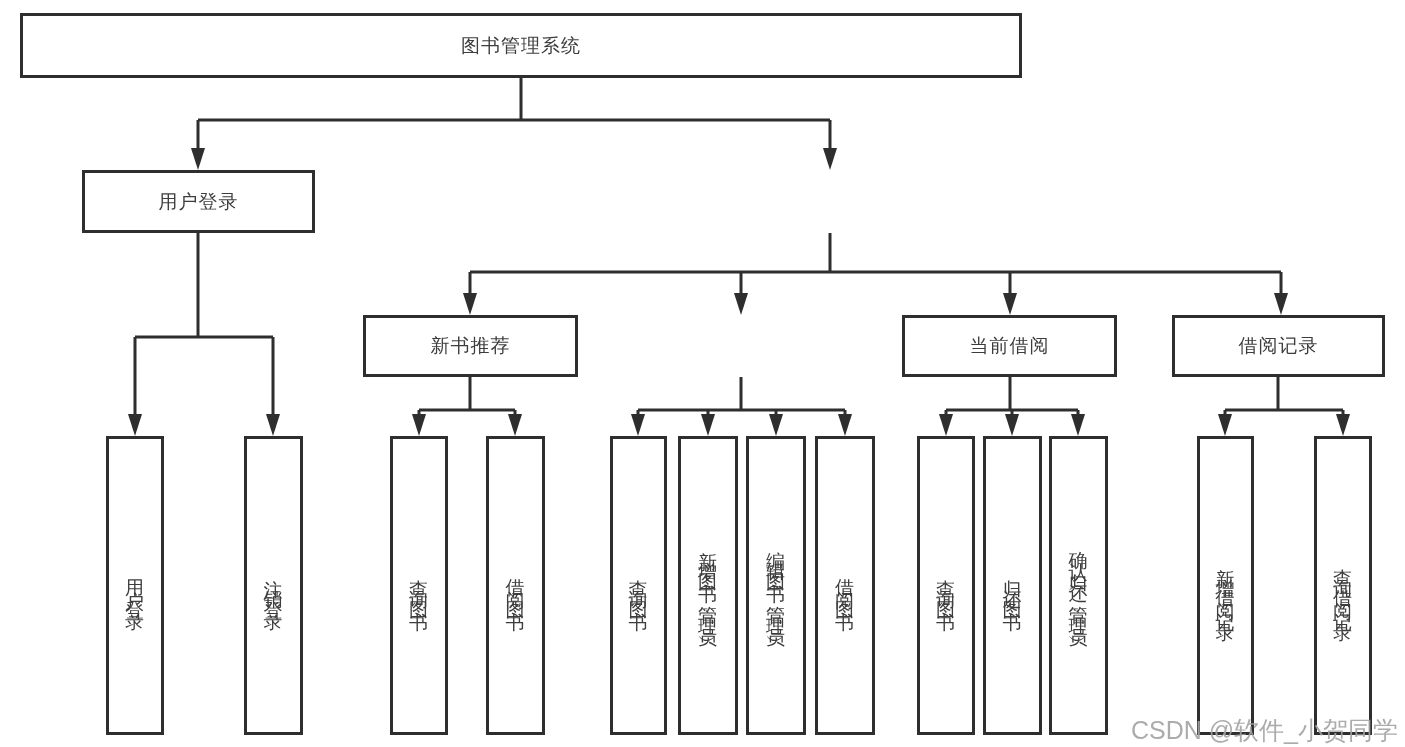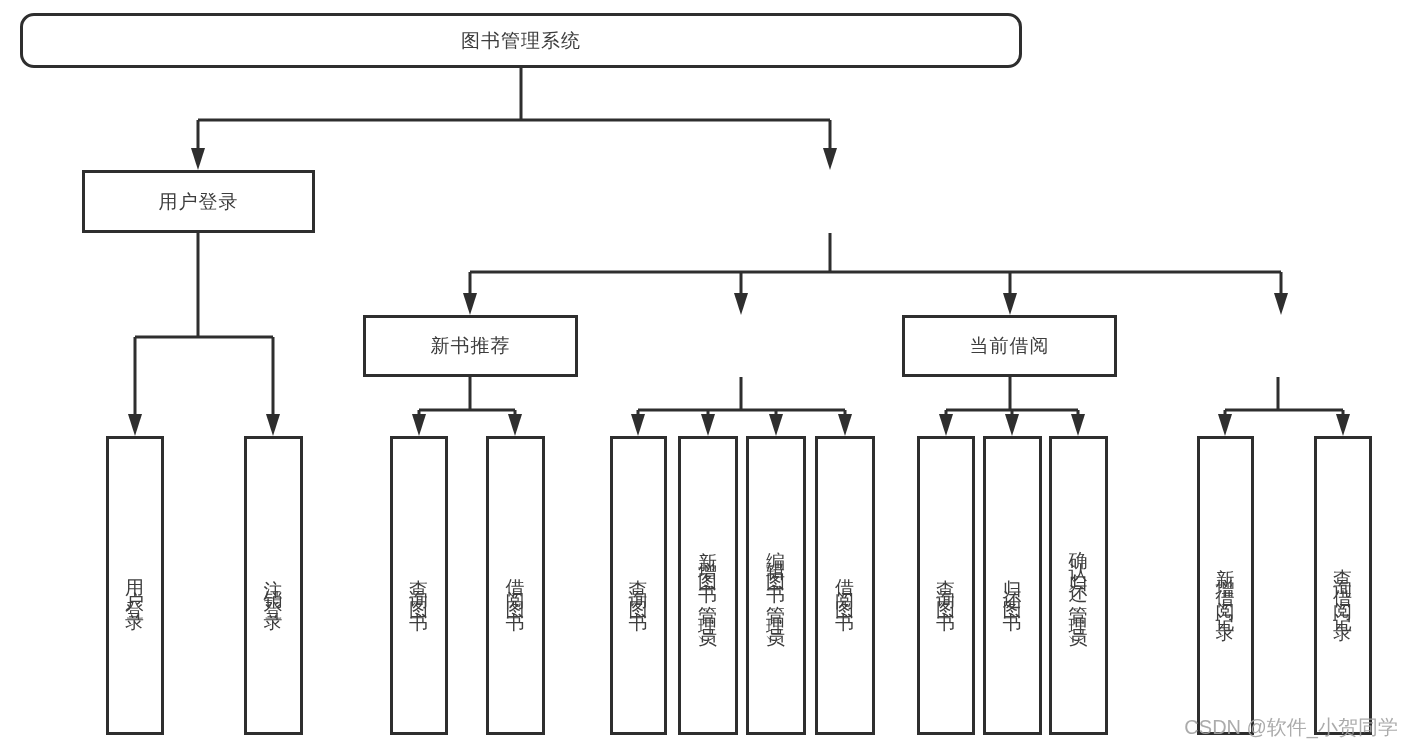--- a/index.html
+++ b/index.html
@@ -51,21 +51,21 @@
     line-height: 1;
     letter-spacing: 11px;
     color: var(--text);
     white-space: nowrap;
   }
   #watermark {
     position: absolute;
     top: 714px;
     right: 7px;
     z-index: 5;
-    font-size: 20px;
+    font-size: 25px;
     color: var(--watermark);
     opacity: 0.9;
     white-space: nowrap;
   }
 </style>
 </head>
 <body>
 
 <div id="stage">
 
@@ -102,33 +102,36 @@
       <polygon points="769,414 783,414 776,436"></polygon>
       <polygon points="838,414 852,414 845,436"></polygon>
       <polygon points="939,414 953,414 946,436"></polygon>
       <polygon points="1005,414 1019,414 1012,436"></polygon>
       <polygon points="1071,414 1085,414 1078,436"></polygon>
       <polygon points="1218,414 1232,414 1225,436"></polygon>
       <polygon points="1336,414 1350,414 1343,436"></polygon>
     </g>
   </svg>
 
-  <div class="node" style="left:20px; top:13px; width:1002px; height:55px;border-radius:14px;">
+  <div class="node" style="left:20px; top:13px; width:1002px; height:65px;">
     <span class="h-label">图书管理系统</span>
   </div>
 
   <div class="node" style="left:82px; top:170px; width:233px; height:63px;">
     <span class="h-label">用户登录</span>
   </div>
 
   <div class="node" style="left:363px; top:315px; width:215px; height:62px;text-align:right;">
     <span class="h-label">新书推荐</span>
   </div>
   <div class="node" style="left:902px; top:315px; width:215px; height:62px;">
     <span class="h-label">当前借阅</span>
+  </div>
+  <div class="node" style="left:1172px; top:315px; width:213px; height:62px;">
+    <span class="h-label">借阅记录</span>
   </div>
 
   <div class="node leaf" style="left:106px; width:58px;">
     <span class="v-label">用户登录</span>
   </div>
   <div class="node leaf" style="left:244px; width:59px;">
     <span class="v-label">注销登录</span>
   </div>
 
   <div class="node leaf" style="left:390px; width:58px;">

